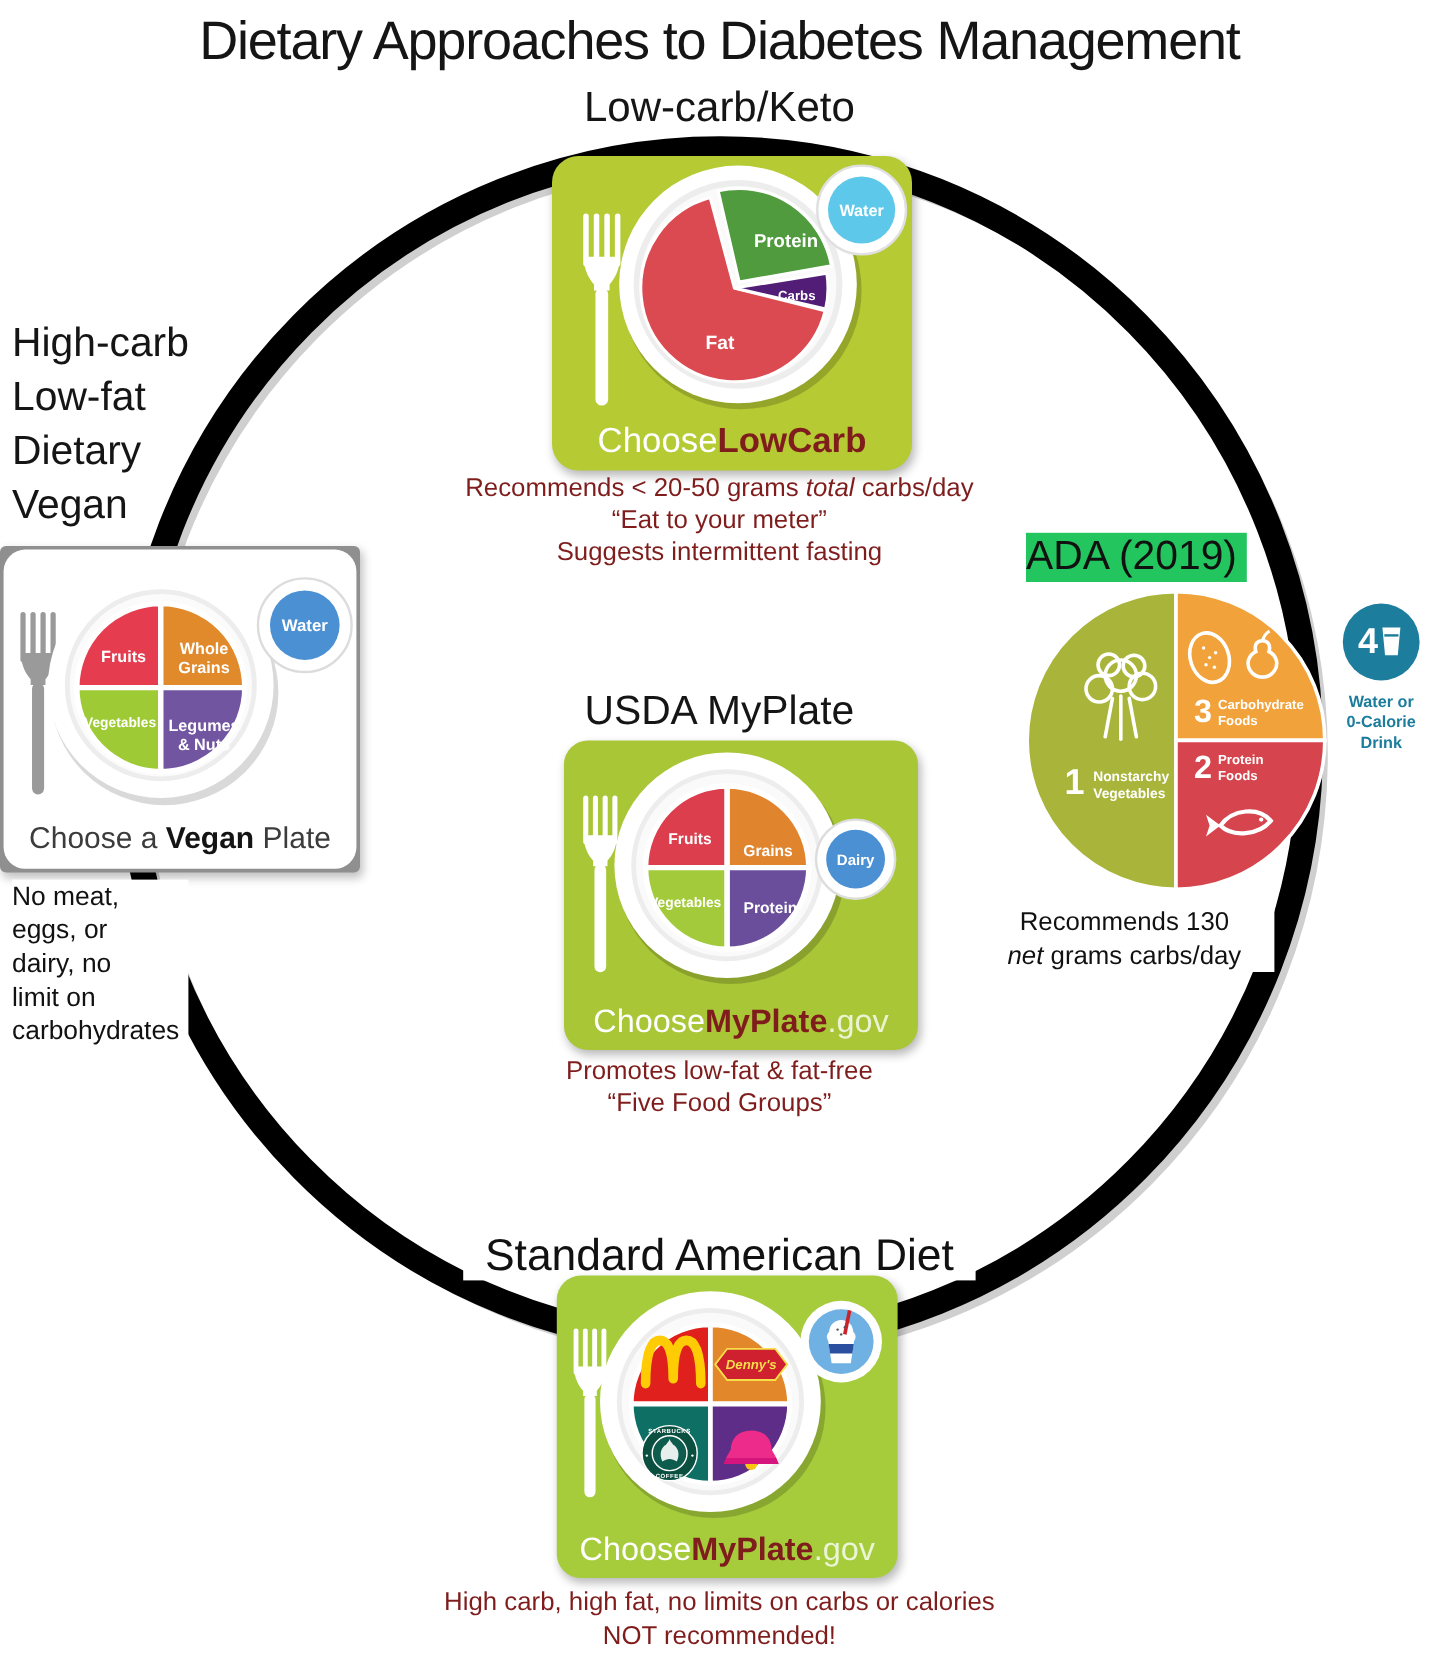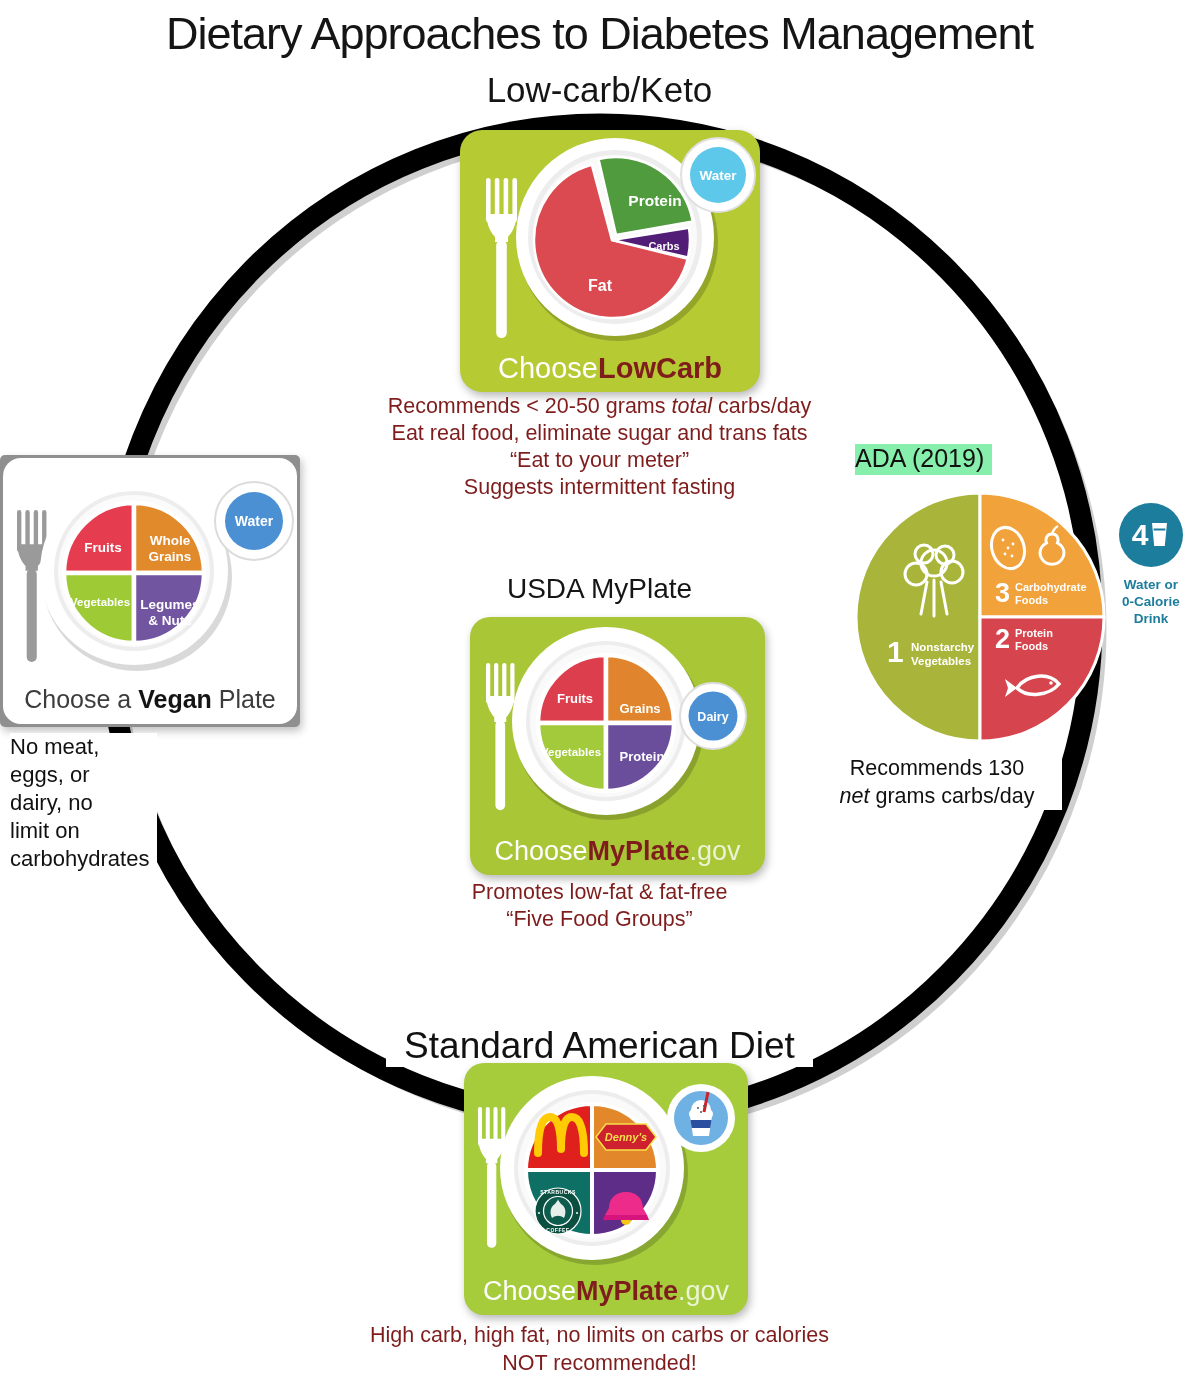--- a/index.html
+++ b/index.html
@@ -19,36 +19,36 @@
   .brand .b{color:#7f1d1d;font-weight:800;}
   .brand .g{color:rgba(255,255,255,.78);}
   .lowcarb-card{left:460px;top:130px;width:300px;height:262px;background:#b5ca33;}
   .vegan-wrap{left:0;top:455px;width:300px;height:272px;background:#8f8f8f;border-radius:5px;
               box-shadow:2px 4px 8px rgba(0,0,0,.25);z-index:2;position:absolute;}
   .vegan-card{position:absolute;left:3px;top:3px;right:3px;bottom:3px;background:#fff;border-radius:18px;}
   .vegan-brand{position:absolute;left:0;right:0;bottom:10px;text-align:center;font-size:25px;color:#3c3c3c;white-space:nowrap;}
   .vegan-brand .vb{color:#141414;font-weight:800;}
   .vegan-heading{left:10px;top:264px;font-size:34px;line-height:45px;color:#151515;}
   .vegan-notes{left:10px;top:733px;font-size:22px;line-height:28px;background:#fff;padding-right:8px;}
-  .ada-heading{left:855px;top:444px;background:#86efac;padding:0 8px 2px 0;font-size:25px;}
+  .ada-heading{left:855px;top:444px;background:#22c55e;padding:0 8px 2px 0;font-size:34px;}
   .ada-water{left:1108px;top:503px;width:86px;text-align:center;z-index:2;}
   .ada-badge{width:64px;height:64px;border-radius:50%;background:#1c7d9c;margin:0 auto;
              display:flex;align-items:center;justify-content:center;gap:2px;}
   .ada-badge .num{color:#fff;font-size:30px;font-weight:800;}
   .ada-water-lines{margin-top:9px;font-size:13.5px;font-weight:800;color:#1c7d9c;line-height:17px;}
   .ada-notes{left:812px;top:755px;width:250px;text-align:center;background:#fff;font-size:21.5px;line-height:27.5px;}
   .myplate-card{left:470px;top:617px;width:295px;height:258px;background:#a9c637;border-radius:20px;}
   .myplate-card .brand{font-size:27px;bottom:8px;}
   .sad-heading{top:997px;font-size:37px;}
   .sad-heading span{display:inline-block;background:#fff;padding:0 18px;margin-top:28px;}
   .sad-card{left:464px;top:1063px;width:284px;height:252px;background:#a6cc3c;border-radius:20px;}
   .sad-card .brand{font-size:27px;bottom:8px;}
   .lc-heading{top:70px;text-align:center;}
   .lc-notes{top:393px;}
-  .mp-heading{top:573px;font-size:28px;}
+  .mp-heading{top:573px;font-size:34px;}
   .mp-notes{top:879px;}
   .sad-notes{top:1322px;line-height:27.5px;}
   text{font-family:"Liberation Sans","DejaVu Sans",sans-serif;}
   .svglabel{fill:#fff;font-weight:700;}
   .ada-num{fill:#fff;font-weight:800;}
   .ada-lbl{fill:#fff;font-weight:600;}
   i{font-style:italic;}
 </style>
 </head>
 <body>
@@ -88,25 +88,30 @@
       <text x="140" y="161" text-anchor="middle" font-size="16" class="svglabel">Fat</text>
       <circle cx="258" cy="45" r="37" fill="#fff" stroke="#e0e0e0" stroke-width="2"></circle>
       <circle cx="258" cy="45" r="28" fill="#5ec8ea"></circle>
       <text x="258" y="50" text-anchor="middle" font-size="13.5" class="svglabel">Water</text>
     </svg>
     <div class="brand"><span class="w">Choose</span><span class="b">LowCarb</span></div>
   </div>
 
   <div class="abs ctr layer notes lc-notes">
     <div><span>Recommends &lt; 20-50 grams </span><i>total</i><span> carbs/day</span></div>
-    <div>Eat real food, eliminate sugar and trans fats</div>
     <div>“Eat to your meter”</div>
     <div>Suggests intermittent fasting</div>
   </div>
 
+  <div class="abs layer vegan-heading">
+    <div>High-carb</div>
+    <div>Low-fat</div>
+    <div>Dietary</div>
+    <div>Vegan</div>
+  </div>
 
   <div class="vegan-wrap">
     <div class="vegan-card">
       <svg width="294" height="266" viewBox="0 0 294 266">
         <g transform="translate(14,52) scale(0.95)" fill="#9a9a9a">
           <rect x="0" y="0" width="4.6" height="44" rx="2.3"></rect>
             <rect x="8.8" y="0" width="4.6" height="44" rx="2.3"></rect>
           <rect x="17.6" y="0" width="4.6" height="44" rx="2.3"></rect>
             <rect x="26.4" y="0" width="4.6" height="44" rx="2.3"></rect>
           <path d="M0.5,36 h30 c0,12 -5,19 -8.5,23 l0,5 h-13 l0,-5 c-3.5,-4 -8.5,-11 -8.5,-23 z"></path>

